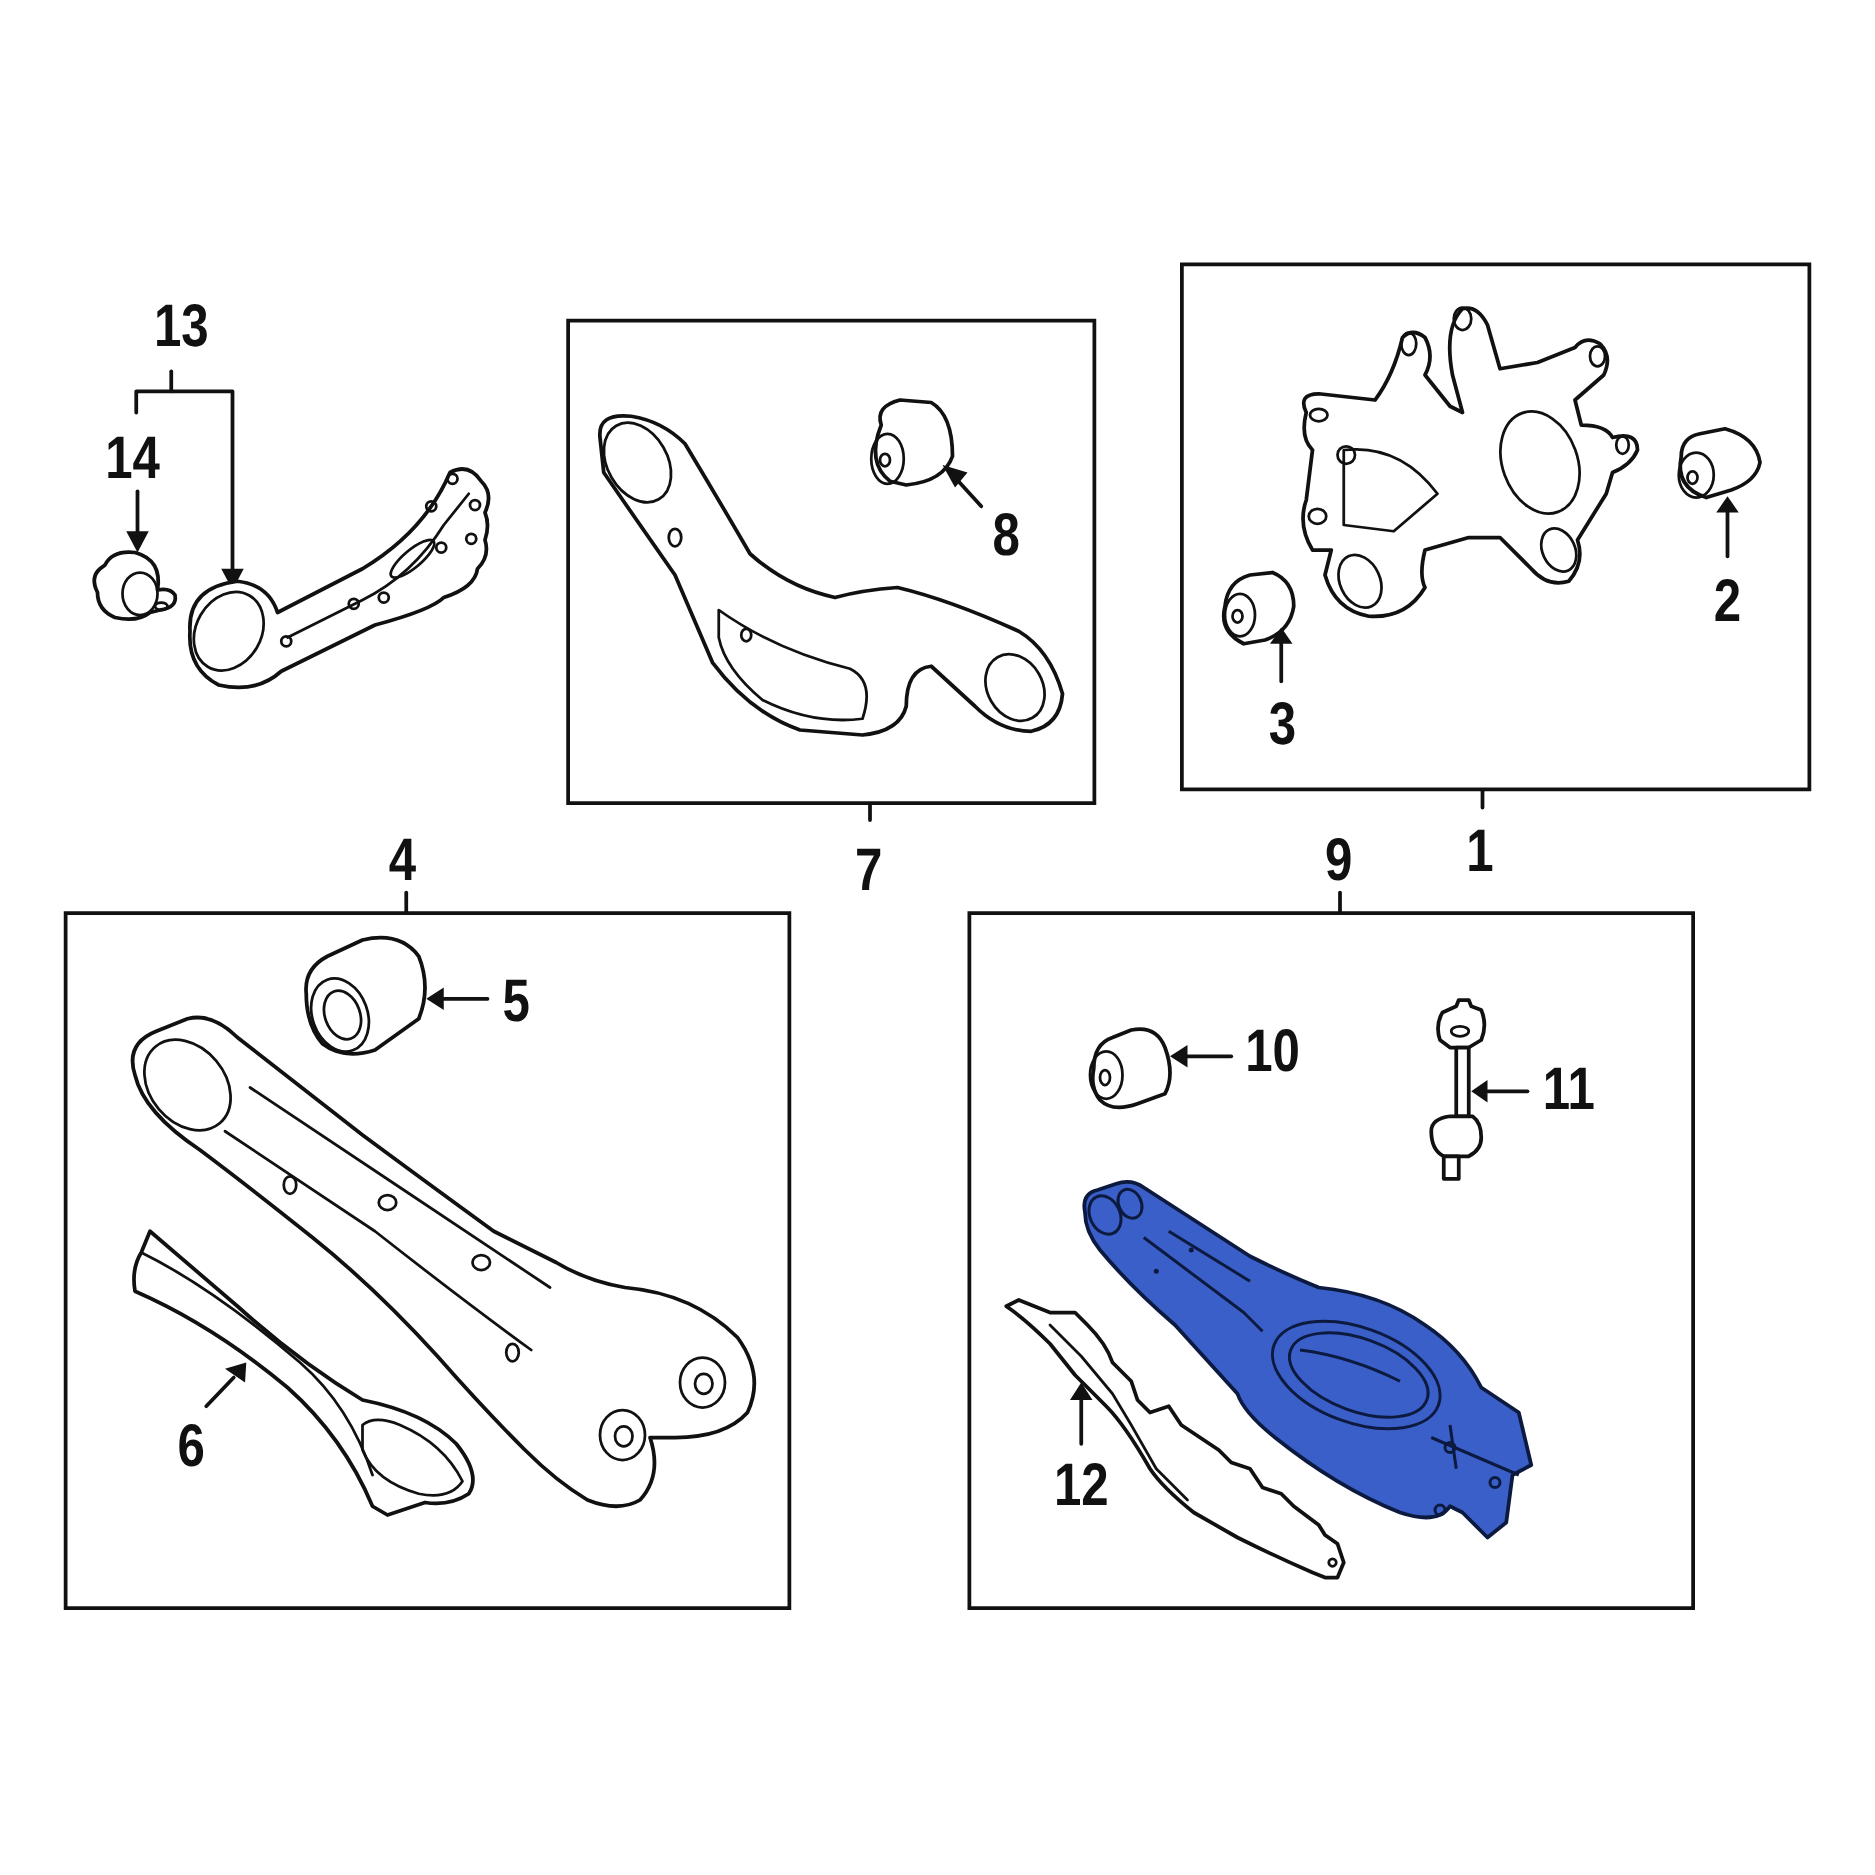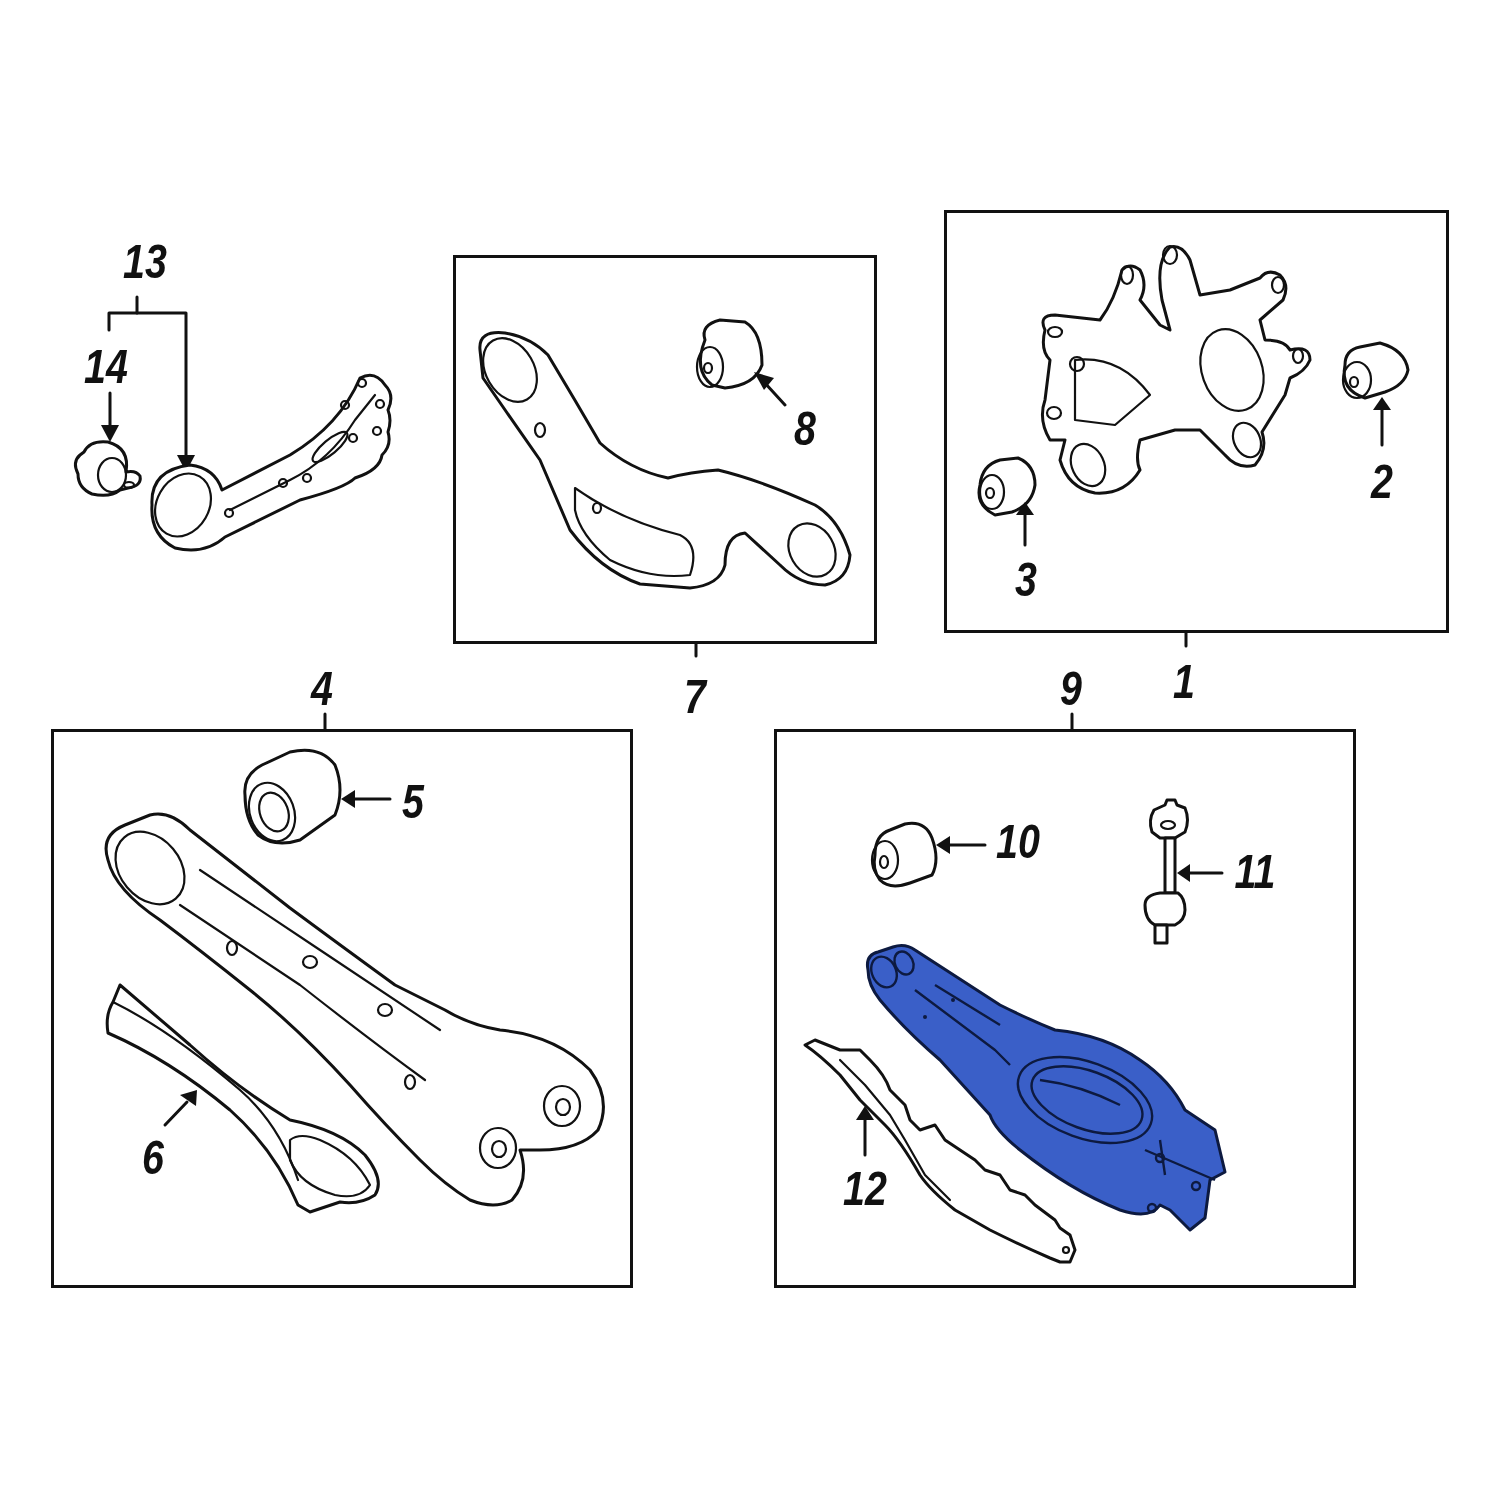--- a/index.html
+++ b/index.html
@@ -1,18 +1,18 @@
 <!DOCTYPE html>
 <html><head>
 <meta charset="utf-8">
 <style>
   html, body { margin: 0; padding: 0; background: #ffffff; }
   body { width: 1500px; height: 1500px; position: relative; overflow: hidden;
          font-family: "Liberation Sans", sans-serif; }
-  .canvas { position: absolute; left: 0; top: 0; width: 1240px; height: 1500px; font-style: italic; }
+  .canvas { position: absolute; left: 0; top: 0; width: 1240px; height: 1500px; }
   .box { position: absolute; border: 3px solid #111; box-sizing: border-box; background: #fff; }
   .callout { position: absolute; font-family: "Liberation Sans", sans-serif; font-weight: bold;
              font-size: 48px; color: #111; line-height: 1; transform: scaleX(0.82);
              transform-origin: center; text-align: center; width: 80px; margin-left: -40px; }
   svg.art { position: absolute; left: 0; top: 0; width: 1500px; height: 1500px; pointer-events: none; }
   svg.art .ln { fill: none; stroke: #111; stroke-width: 3; stroke-linejoin: round; stroke-linecap: round; }
   svg.art .thin { fill: none; stroke: #111; stroke-width: 2.2; stroke-linejoin: round; stroke-linecap: round; }
   svg.art .part { fill: #ffffff; stroke: #111; stroke-width: 3; stroke-linejoin: round; }
   svg.art .hl { fill: #3a5fc8; stroke: #0d1a40; stroke-width: 3; stroke-linejoin: round; }
   svg.art .hlin { fill: none; stroke: #0d1a40; stroke-width: 2.4; stroke-linejoin: round; }

